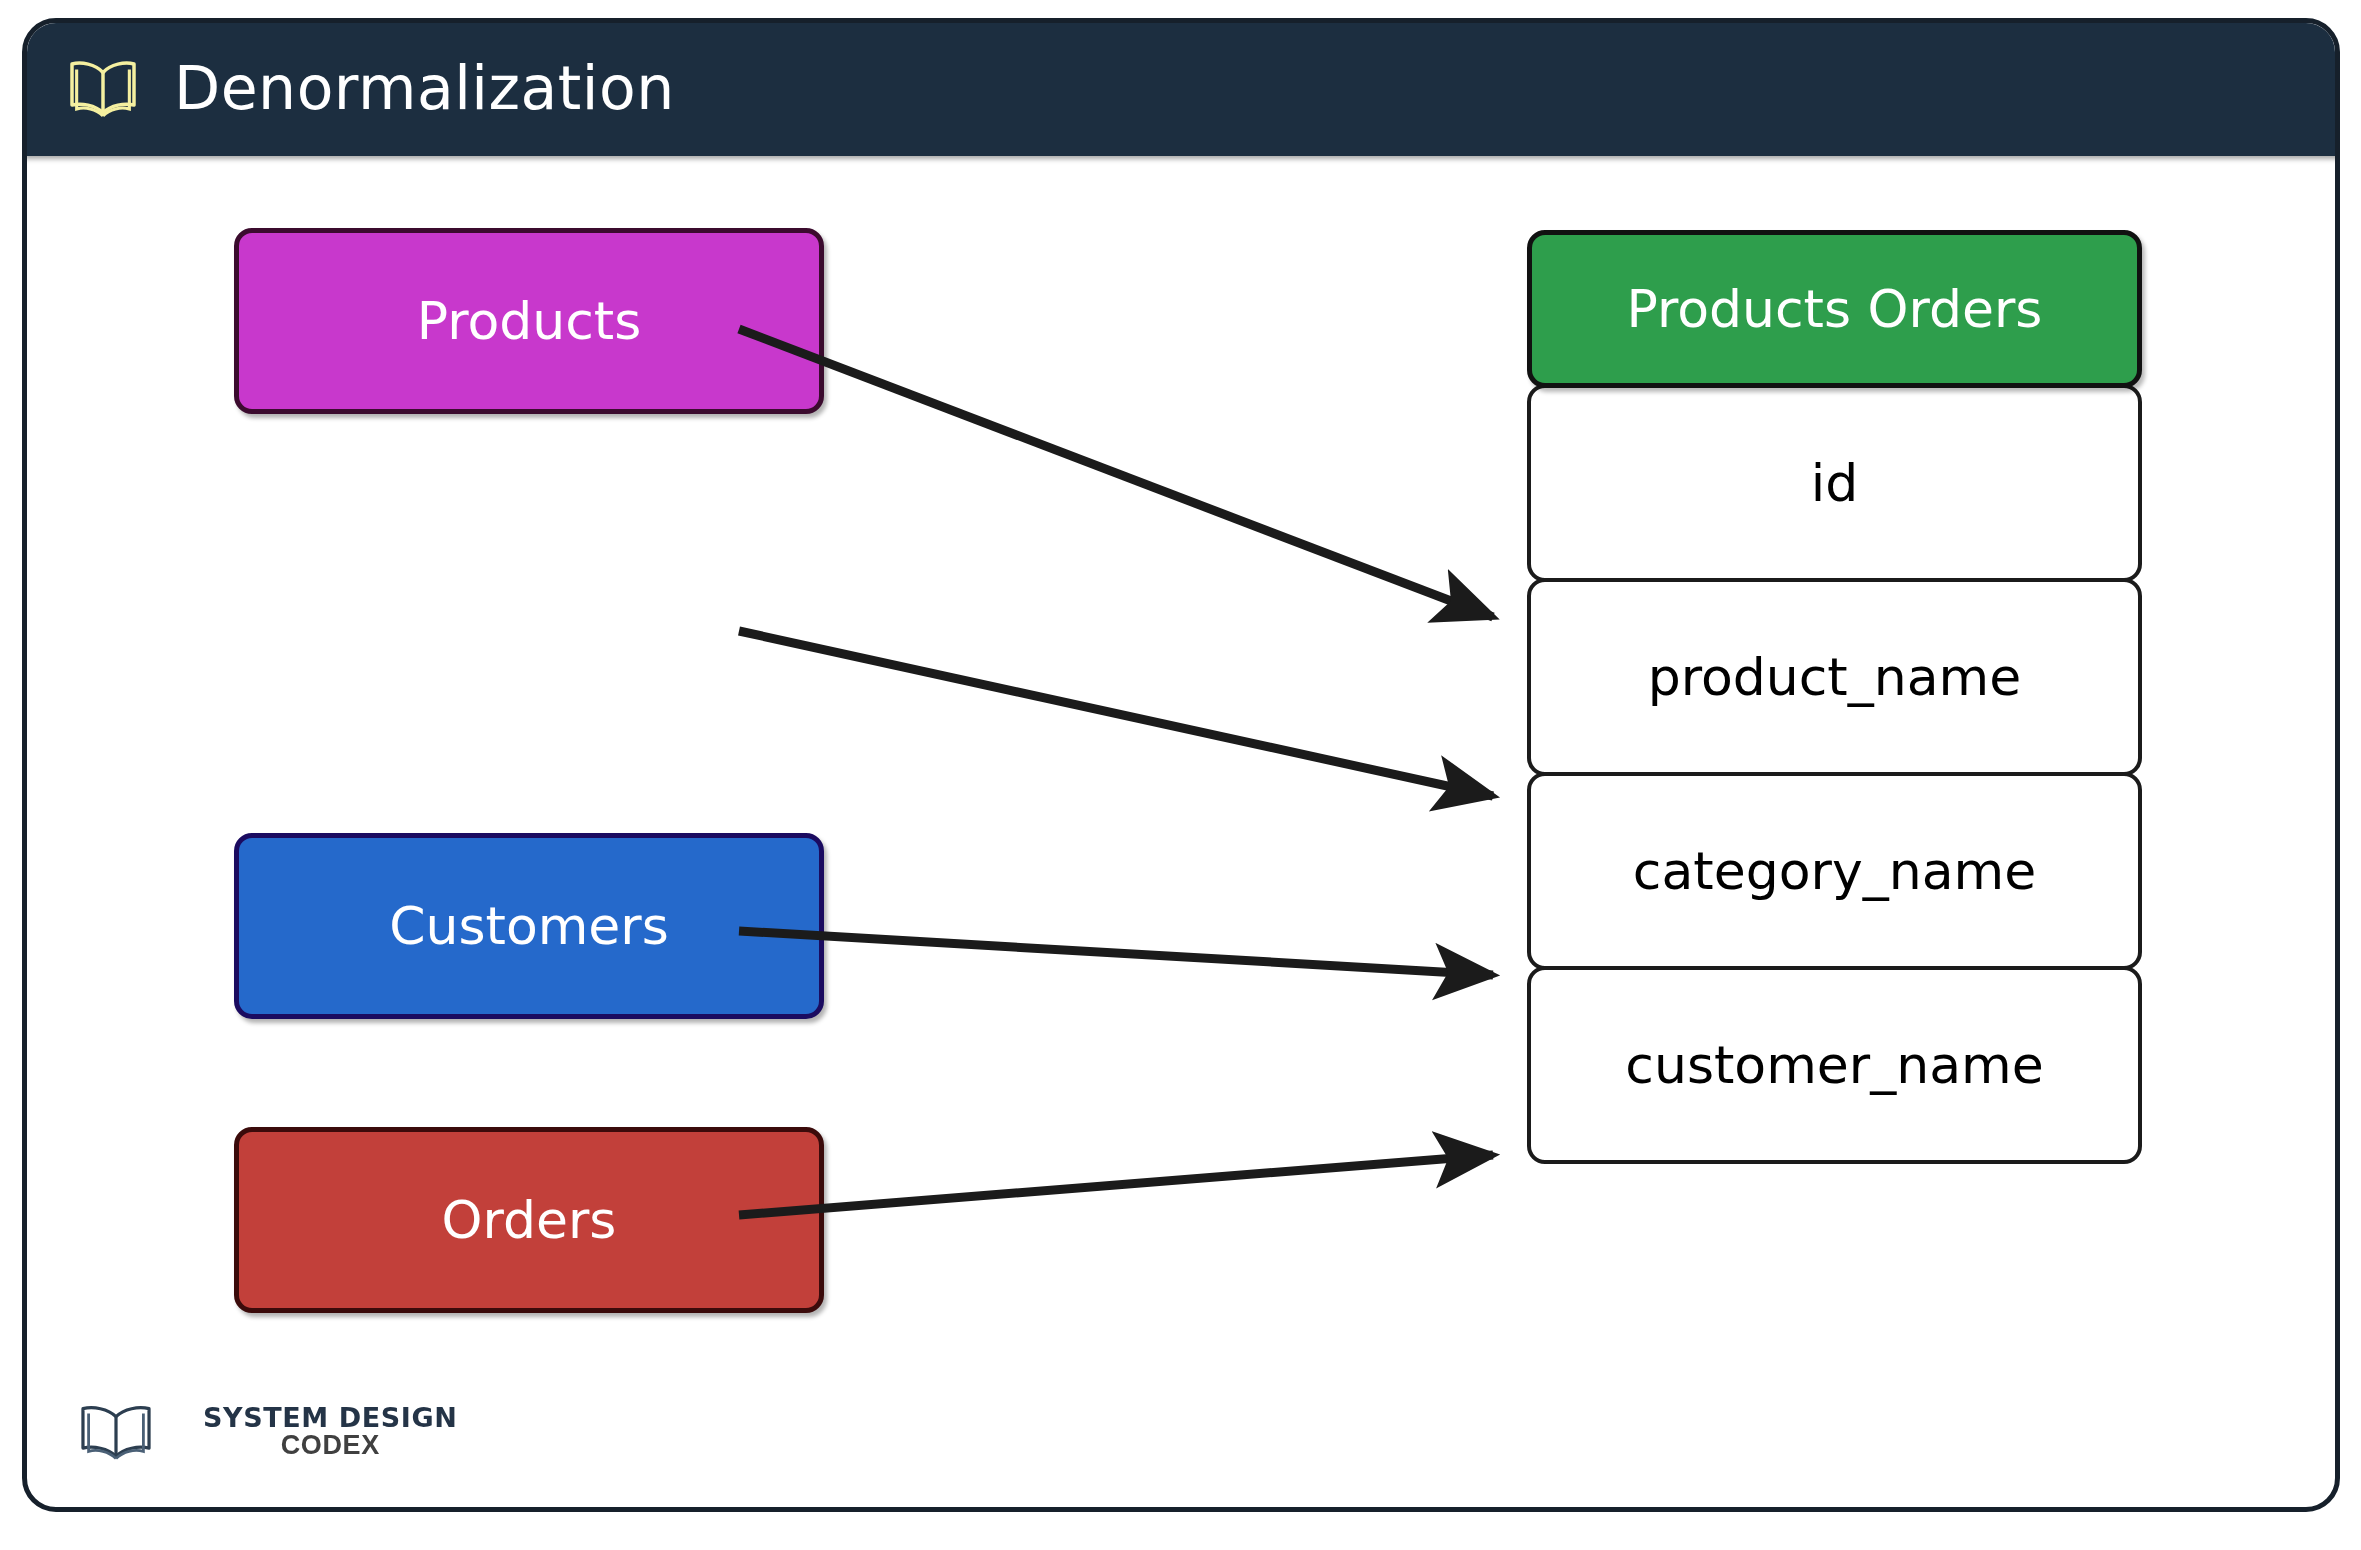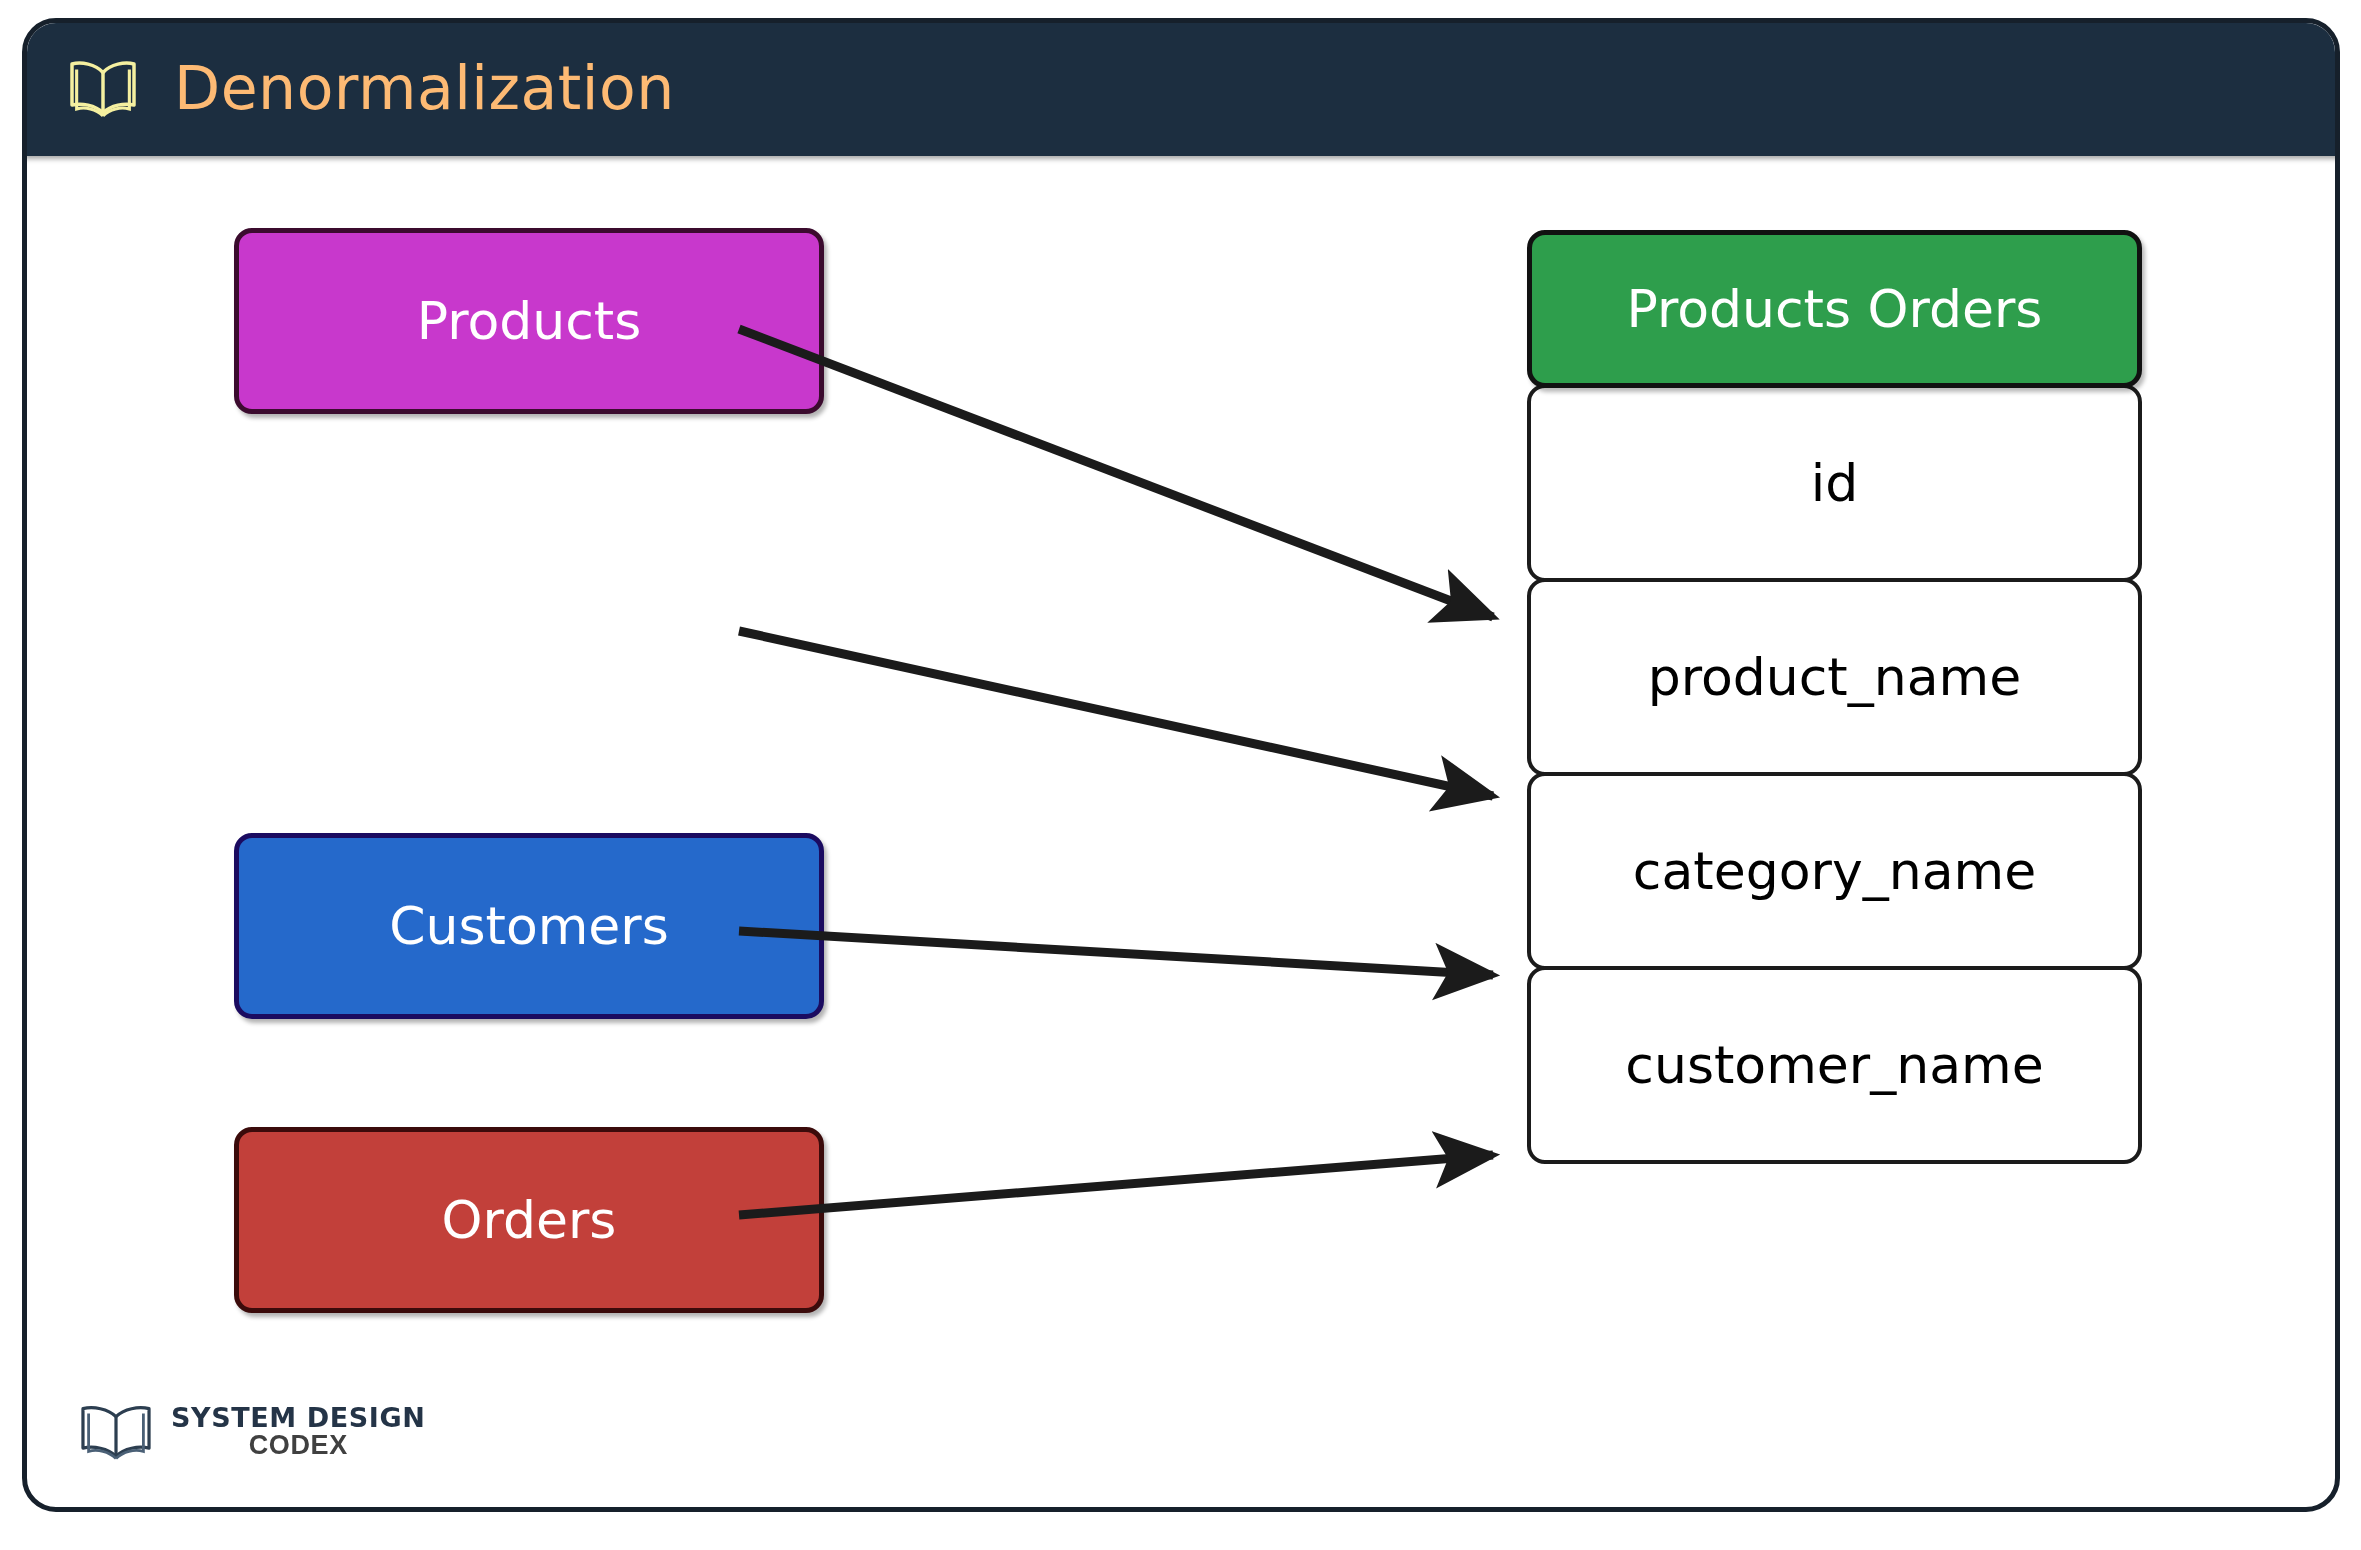--- a/index.html
+++ b/index.html
@@ -51,21 +51,21 @@
     box-shadow: 0 3px 5px rgba(0,0,0,0.35);
   }
   .header-icon {
     width: 78px;
     height: 62px;
     flex: 0 0 auto;
     margin-right: 32px;
     display: block;
   }
   .header-title {
-    color: #fdba74;
+    color: #ffffff;
     font-size: 60px;
     font-weight: 400;
     letter-spacing: 0.5px;
     font-family: "DejaVu Sans", sans-serif;
     white-space: nowrap;
   }
 
   
   .src-box {
     position: absolute;
@@ -132,20 +132,21 @@
     pointer-events: none;
   }
 
   
   .footer-logo {
     position: absolute;
     left: 48px;
     top: 1380px;
     display: flex;
     align-items: center;
+    gap: 32px;
   }
   .footer-logo-icon {
     width: 82px;
     height: 58px;
     margin-right: 14px;
     display: block;
   }
   .footer-logo-text {
     display: flex;
     flex-direction: column;

